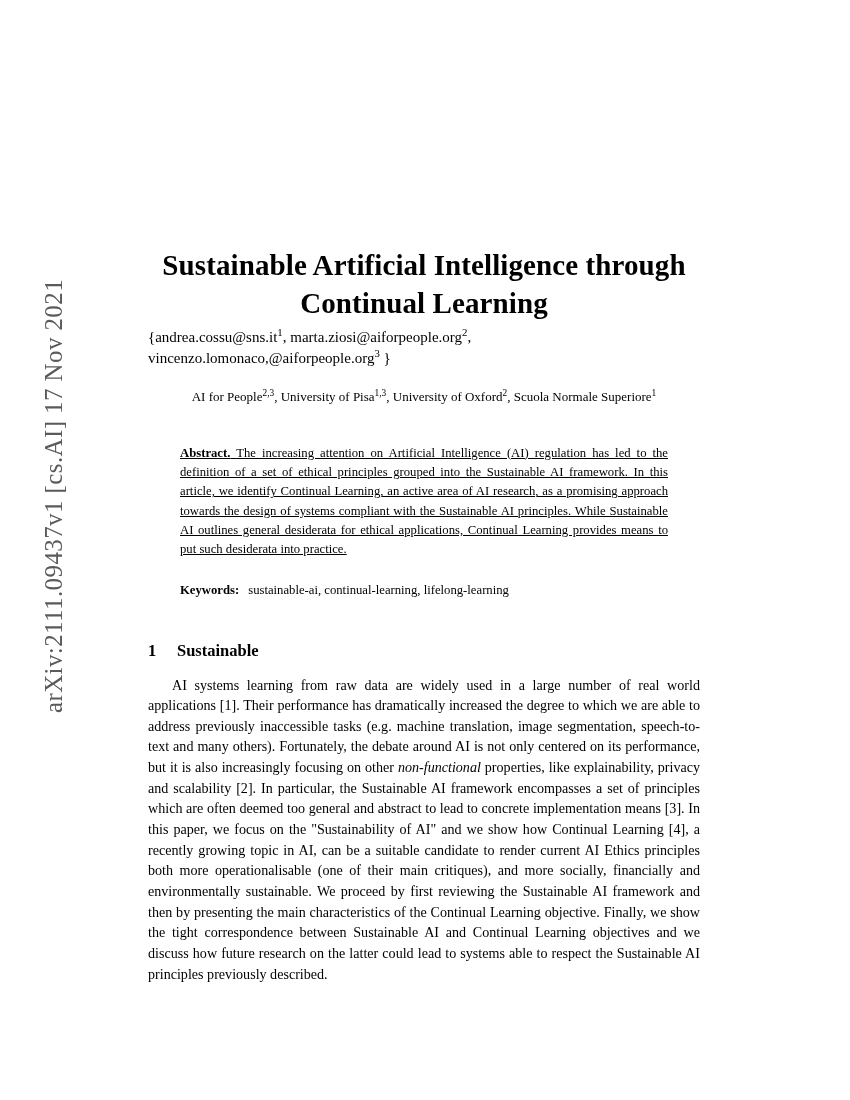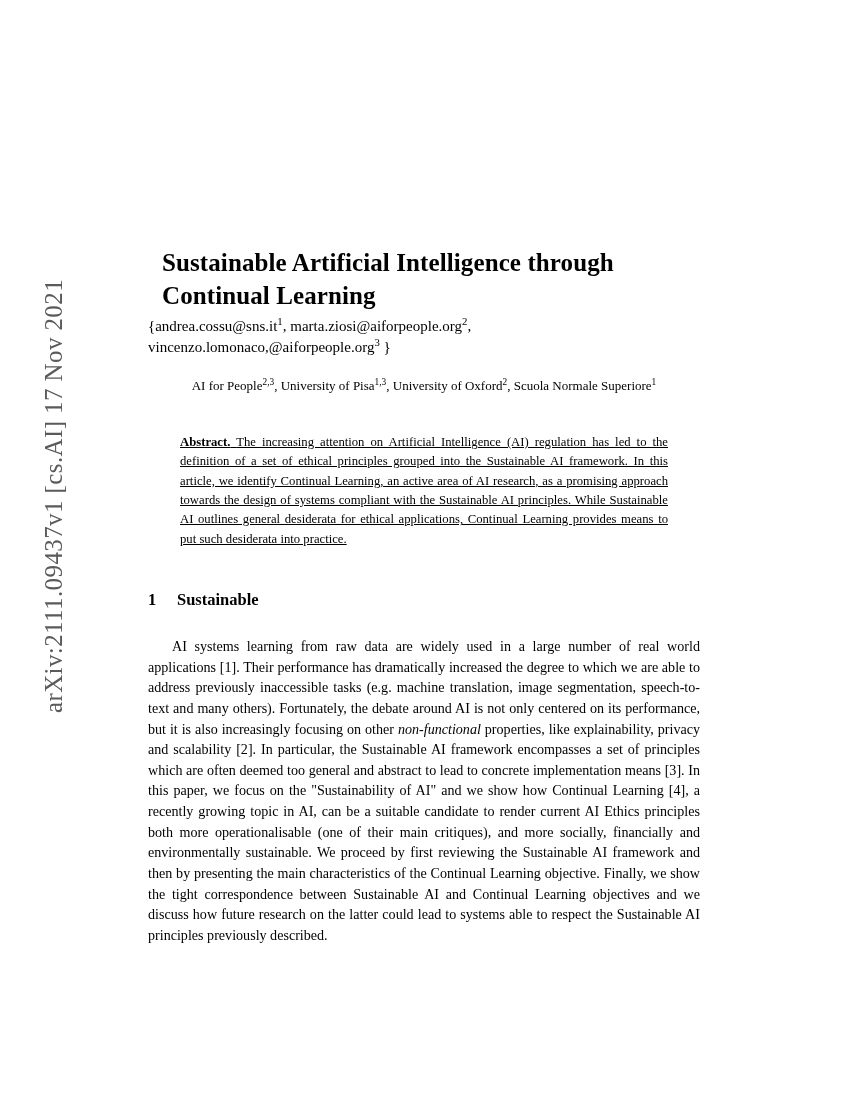--- a/index.html
+++ b/index.html
@@ -39,22 +39,23 @@
 
   
   .content {
     position: absolute;
     left: 148px;
     top: 246px;
     width: 552px;
   }
 
   .title {
-    font-size: 25px;
+    font-size: 29px;
     font-weight: bold;
+    text-align: center;
     line-height: 1.32;
     margin: 0 14px 0 14px;
     letter-spacing: 0.1px;
   }
 
   .authors {
     text-align: center;
     font-size: 14.4px;
     margin-top: 30px;
     line-height: 1.4;
@@ -114,21 +115,21 @@
     display: flex;
     gap: 0;
   }
   .section-number {
     width: 29px;
   }
   .section-title {
   }
 
   .body-text {
-    margin-top: 26px;
+    margin-top: 14px;
     font-size: 14.1px;
     line-height: 1.465;
     text-align: justify;
     text-indent: 24px;
   }
   .body-text em {
     font-style: italic;
   }
 </style>
 </head>
@@ -149,20 +150,23 @@
 
     <div class="affiliations">
       <span><span>AI for People</span><sup>2,3</sup></span><span>, </span><span><span>University of Pisa</span><sup>1,3</sup></span><span>, </span><span><span>University of Oxford</span><sup>2</sup></span><span>, </span><span><span>Scuola Normale Superiore</span><sup>1</sup></span>
     </div>
 
     <div class="abstract">
       <span class="abstract-head">Abstract.</span>
       <span class="abstract-body">The increasing attention on Artificial Intelligence (AI) regulation has led to the definition of a set of ethical principles grouped into the Sustainable AI framework. In this article, we identify Continual Learning, an active area of AI research, as a promising approach towards the design of systems compliant with the Sustainable AI principles. While Sustainable AI outlines general desiderata for ethical applications, Continual Learning provides means to put such desiderata into practice.</span>
     </div>
 
+    <div class="keywords">
+      <span class="keywords-head">Keywords:</span><span class="keywords-body">sustainable-ai, continual-learning, lifelong-learning</span>
+    </div>
 
     <div class="section-heading">
       <span class="section-number">1</span>
       <span class="section-title">Sustainable</span>
     </div>
 
     <p class="body-text"><span>AI systems learning from raw data are widely used in a large number of real world applications [1]. Their performance has dramatically increased the degree to which we are able to address previously inaccessible tasks (e.g. machine translation, image segmentation, speech-to-text and many others). Fortunately, the debate around AI is not only centered on its performance, but it is also increasingly focusing on other </span><em>non-functional</em><span> properties, like explainability, privacy and scalability [2]. In particular, the Sustainable AI framework encompasses a set of principles which are often deemed too general and abstract to lead to concrete implementation means [3]. In this paper, we focus on the "Sustainability of AI" and we show how Continual Learning [4], a recently growing topic in AI, can be a suitable candidate to render current AI Ethics principles both more operationalisable (one of their main critiques), and more socially, financially and environmentally sustainable. We proceed by first reviewing the Sustainable AI framework and then by presenting the main characteristics of the Continual Learning objective. Finally, we show the tight correspondence between Sustainable AI and Continual Learning objectives and we discuss how future research on the latter could lead to systems able to respect the Sustainable AI principles previously described.</span></p>
 
   </div>
 </div>

